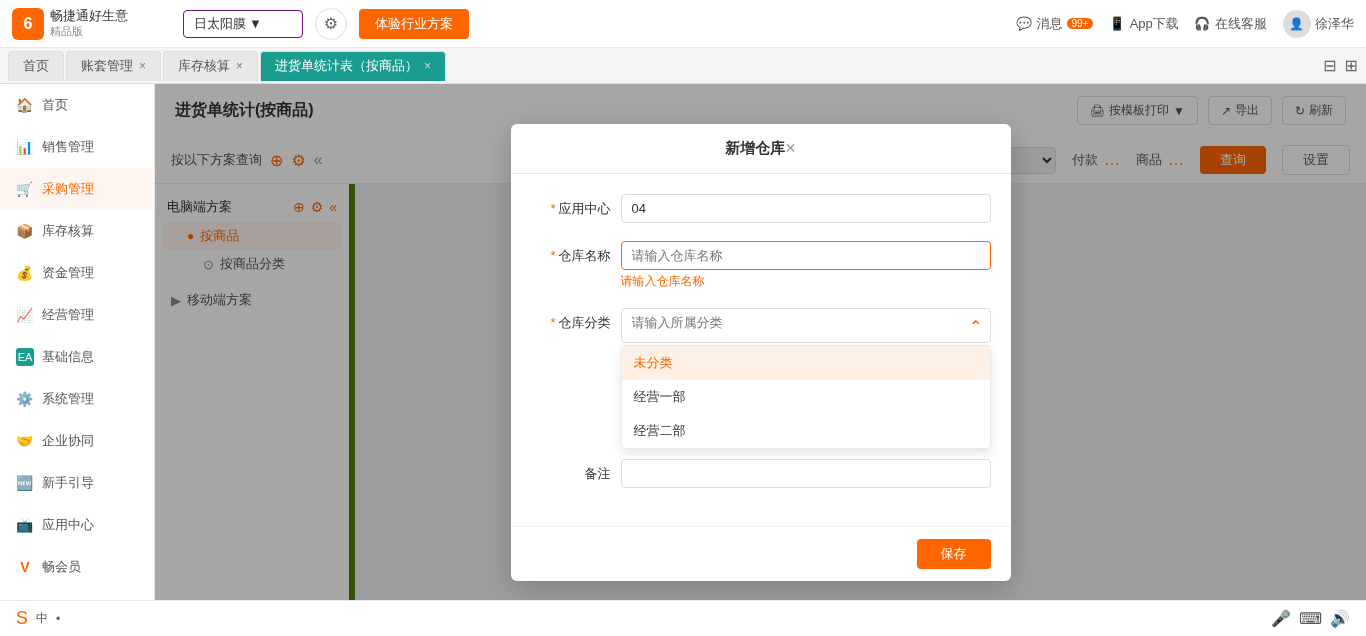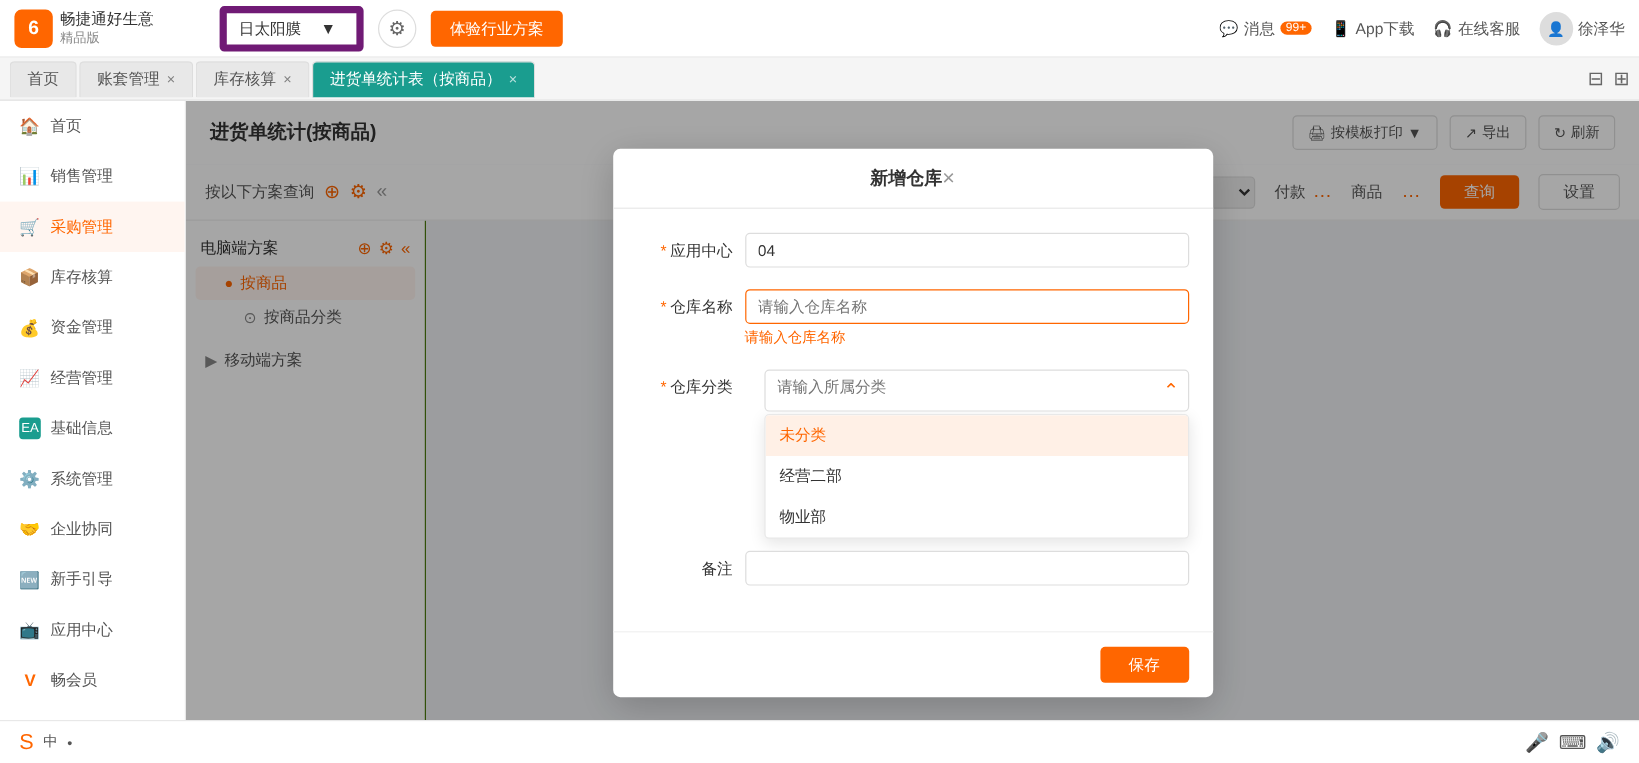--- a/index.html
+++ b/index.html
@@ -25,22 +25,22 @@
     .logo-icon {
       width: 32px; height: 32px;
       background: #f60;
       border-radius: 6px;
       display: flex; align-items: center; justify-content: center;
       color: #fff; font-weight: bold; font-size: 16px;
     }
     .logo-text { font-size: 13px; color: #333; line-height: 1.3; }
     .logo-sub { font-size: 11px; color: #888; }
     .store-selector {
-      display: flex; align-items: center; gap: 16px;
-      border: 6px solid #701a75; border-radius: 4px;
+      display: flex; align-items: center; gap: 3px;
+      border: 1px solid #701a75; border-radius: 4px;
       padding: 4px 10px; cursor: pointer; color: #333; font-size: 13px;
       min-width: 120px;
       text-align: right;
     }
     .header-middle { flex: 1; display: flex; align-items: center; gap: 12px; padding-left: 16px; }
     .gear-btn {
       width: 32px; height: 32px; border-radius: 50%; border: 1px solid #ddd;
       display: flex; align-items: center; justify-content: center;
       cursor: pointer; color: #666; font-size: 16px;
     }
@@ -109,21 +109,21 @@
     }
     .setting-btn {
       border: 1px solid #ddd; background: #fff;
       padding: 5px 20px; border-radius: 4px; cursor: pointer; font-size: 13px; color: #555;
     }
 
     
     .left-panel {
       width: 200px;
       background: #fff;
-      border-right: 1px solid #4d7c0f;
+      border-right: 6px solid #4d7c0f;
       padding: 8px;
     }
     .panel-header {
       display: flex; align-items: center; justify-content: space-between;
       padding: 6px 4px;
     }
     .panel-header-label { font-size: 13px; color: #333; font-weight: 500; }
     .panel-icons { display: flex; gap: 6px; }
     .panel-icon-btn { cursor: pointer; color: #f60; font-size: 14px; }
 
@@ -428,21 +428,21 @@
         <div style="display:flex;align-items:center;gap:6px;">
           <span style="font-size:13px;color:#555;">单据状态</span>
           <select class="filter-select" style="min-width:100px;">
             <option></option>
           </select>
         </div>
         <div style="display:flex;align-items:center;gap:6px;">
           <span style="font-size:13px;color:#555;">付款</span>
           <span style="color:#f60;font-size:16px;cursor:pointer;">…</span>
         </div>
-        <div style="display:flex;align-items:center;gap:16px;">
+        <div style="display:flex;align-items:center;gap:6px;">
           <span style="font-size:13px;color:#555;">商品</span>
           <span style="color:#f60;font-size:16px;cursor:pointer;">…</span>
         </div>
         <button class="query-btn">查询</button>
         <button class="setting-btn">设置</button>
       </div>
     </div>
 
     <div class="page-content-inner">
 
@@ -495,32 +495,32 @@
       </div>
 
       <div class="form-row">
         <span class="form-label required">仓库名称</span>
         <div class="form-input-wrap">
           <input type="text" class="form-input error" placeholder="请输入仓库名称" style="">
           <div class="error-msg">请输入仓库名称</div>
         </div>
       </div>
 
-      <div class="form-row" style="margin-bottom:0;gap:16px;">
+      <div class="form-row" style="margin-bottom:0;">
         <span class="form-label required">仓库分类</span>
         <div class="form-input-wrap">
           <div class="form-input-suffix">
             <input type="text" placeholder="请输入所属分类" style="">
             <span class="suffix-icon">⌃</span>
           </div>
 
           <div class="dropdown-list">
             <div class="dropdown-item selected">未分类</div>
+            <div class="dropdown-item">经营一部</div>
             <div class="dropdown-item">经营二部</div>
-            <div class="dropdown-item">物业部</div>
           </div>
         </div>
       </div>
 
       <div class="form-row" style="margin-top:10px;">
         <span class="form-label">备注</span>
         <div class="form-input-wrap">
           <input type="text" class="form-input" style="">
         </div>
       </div>

